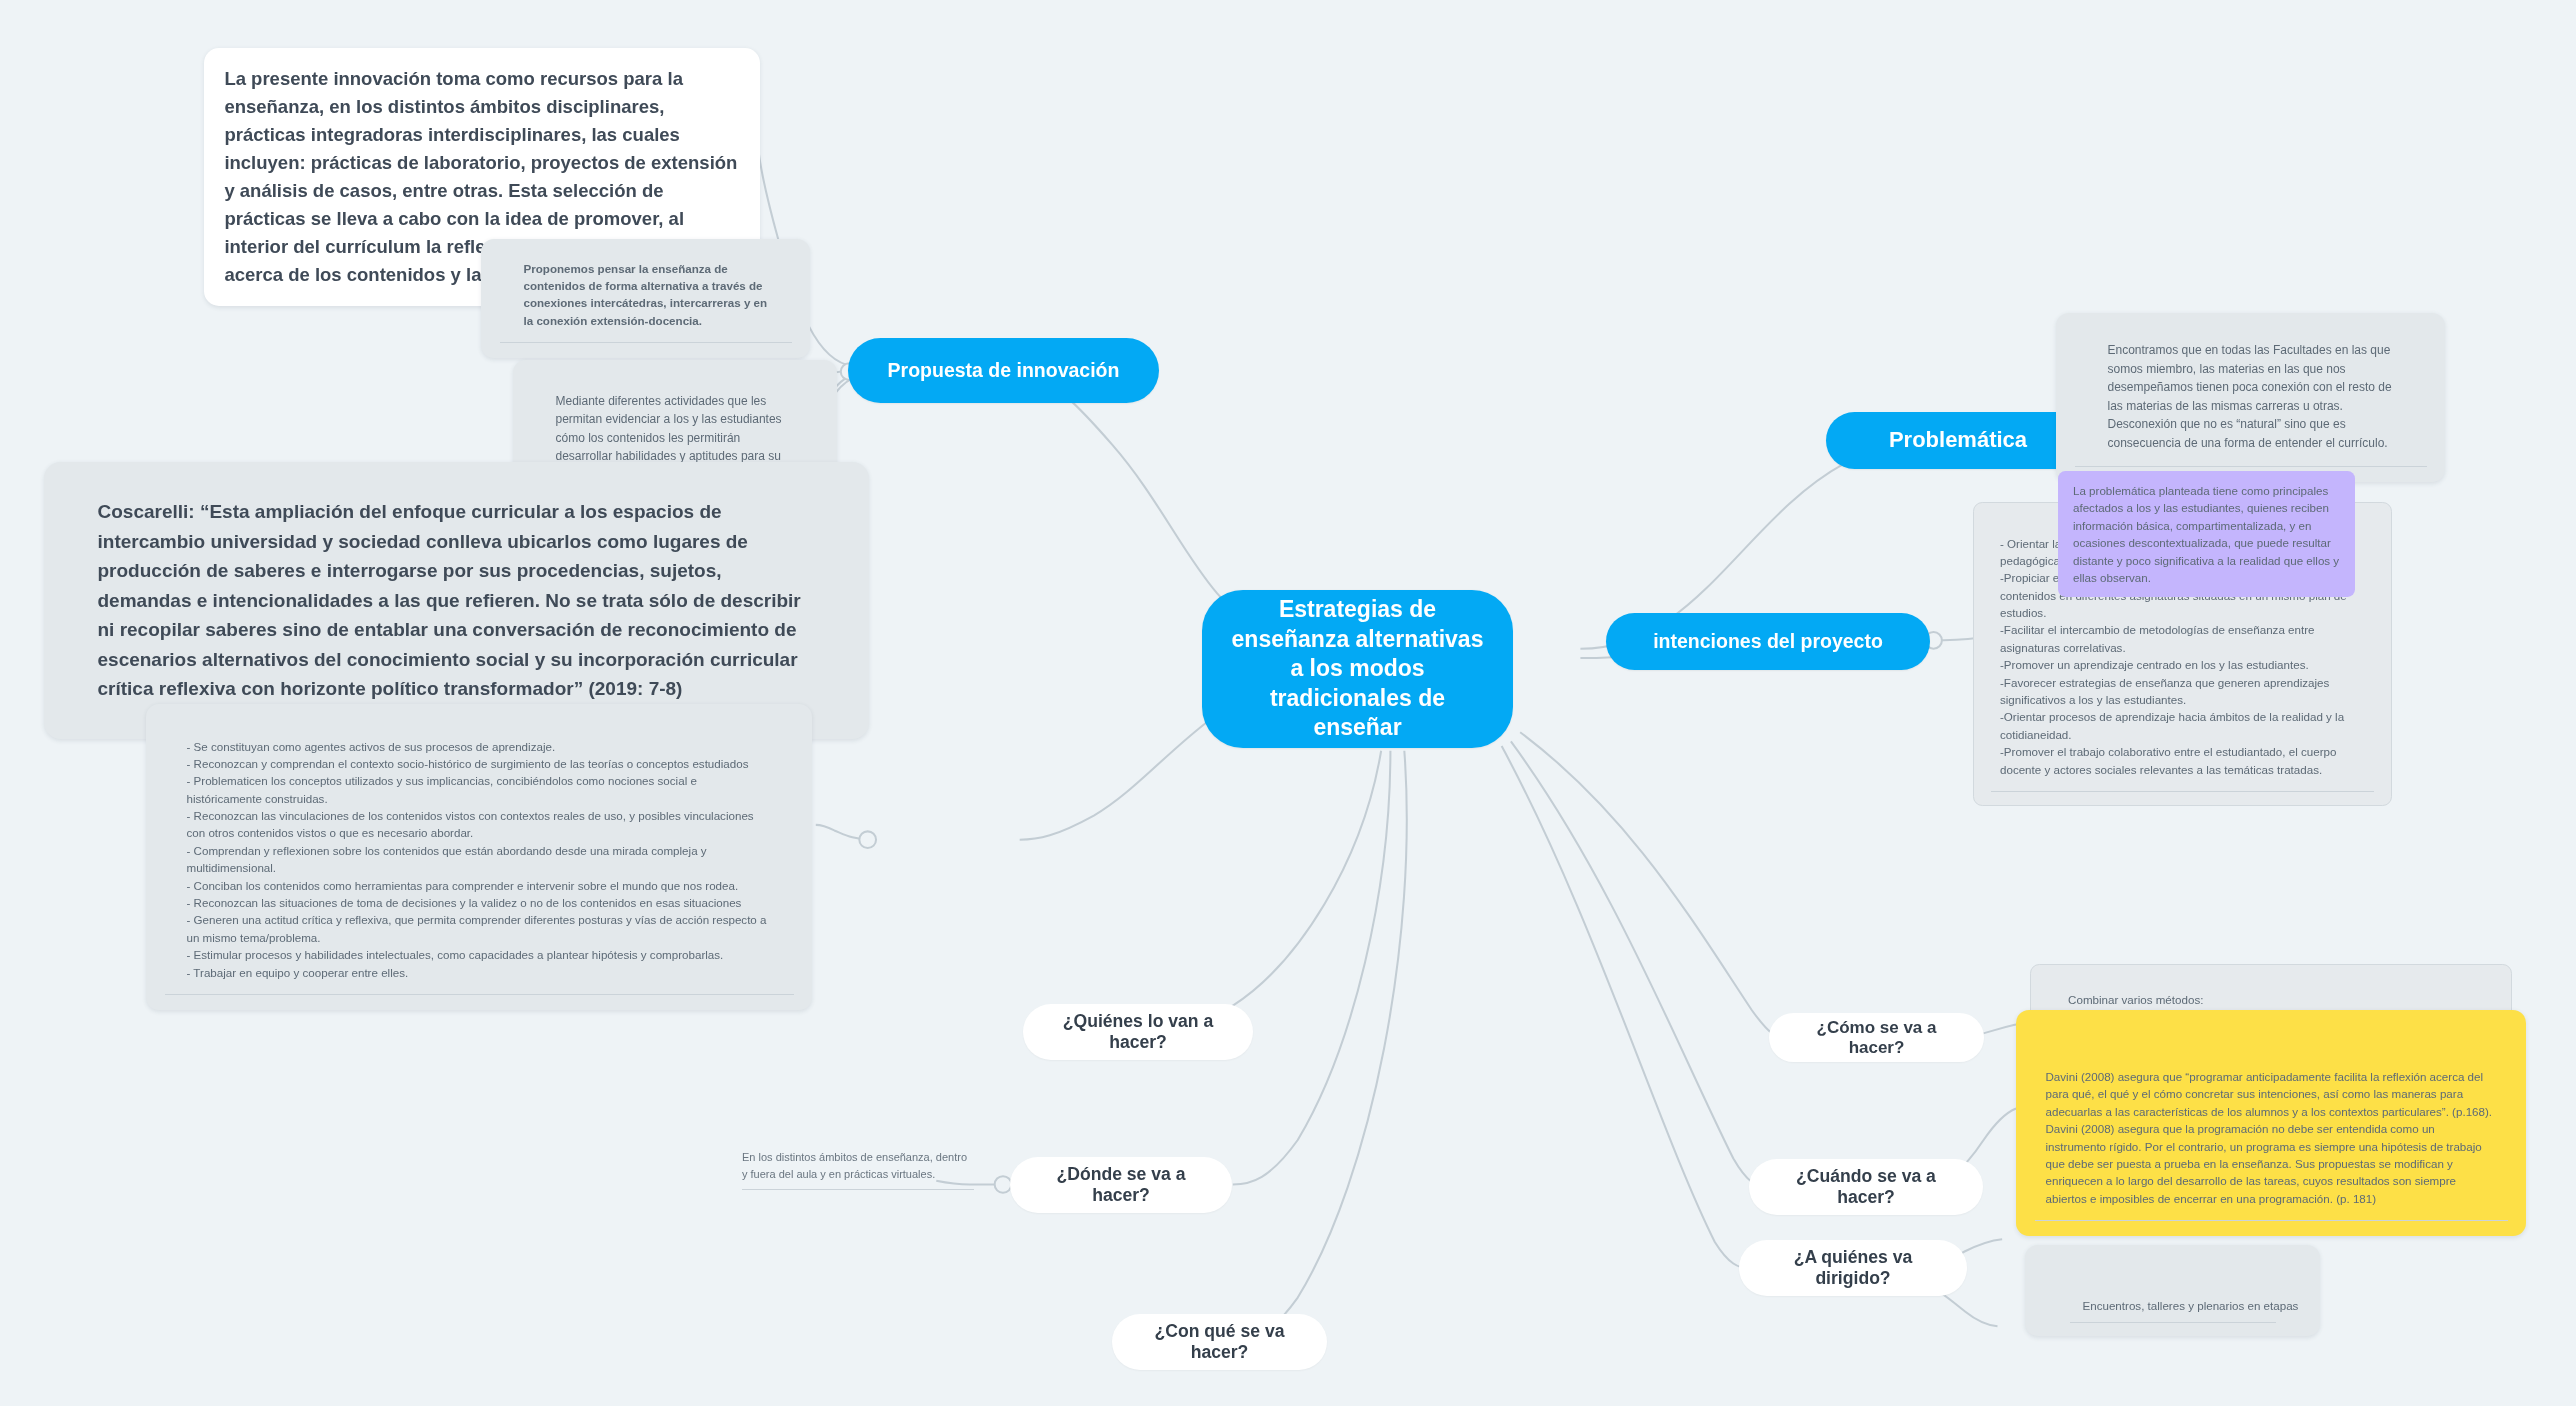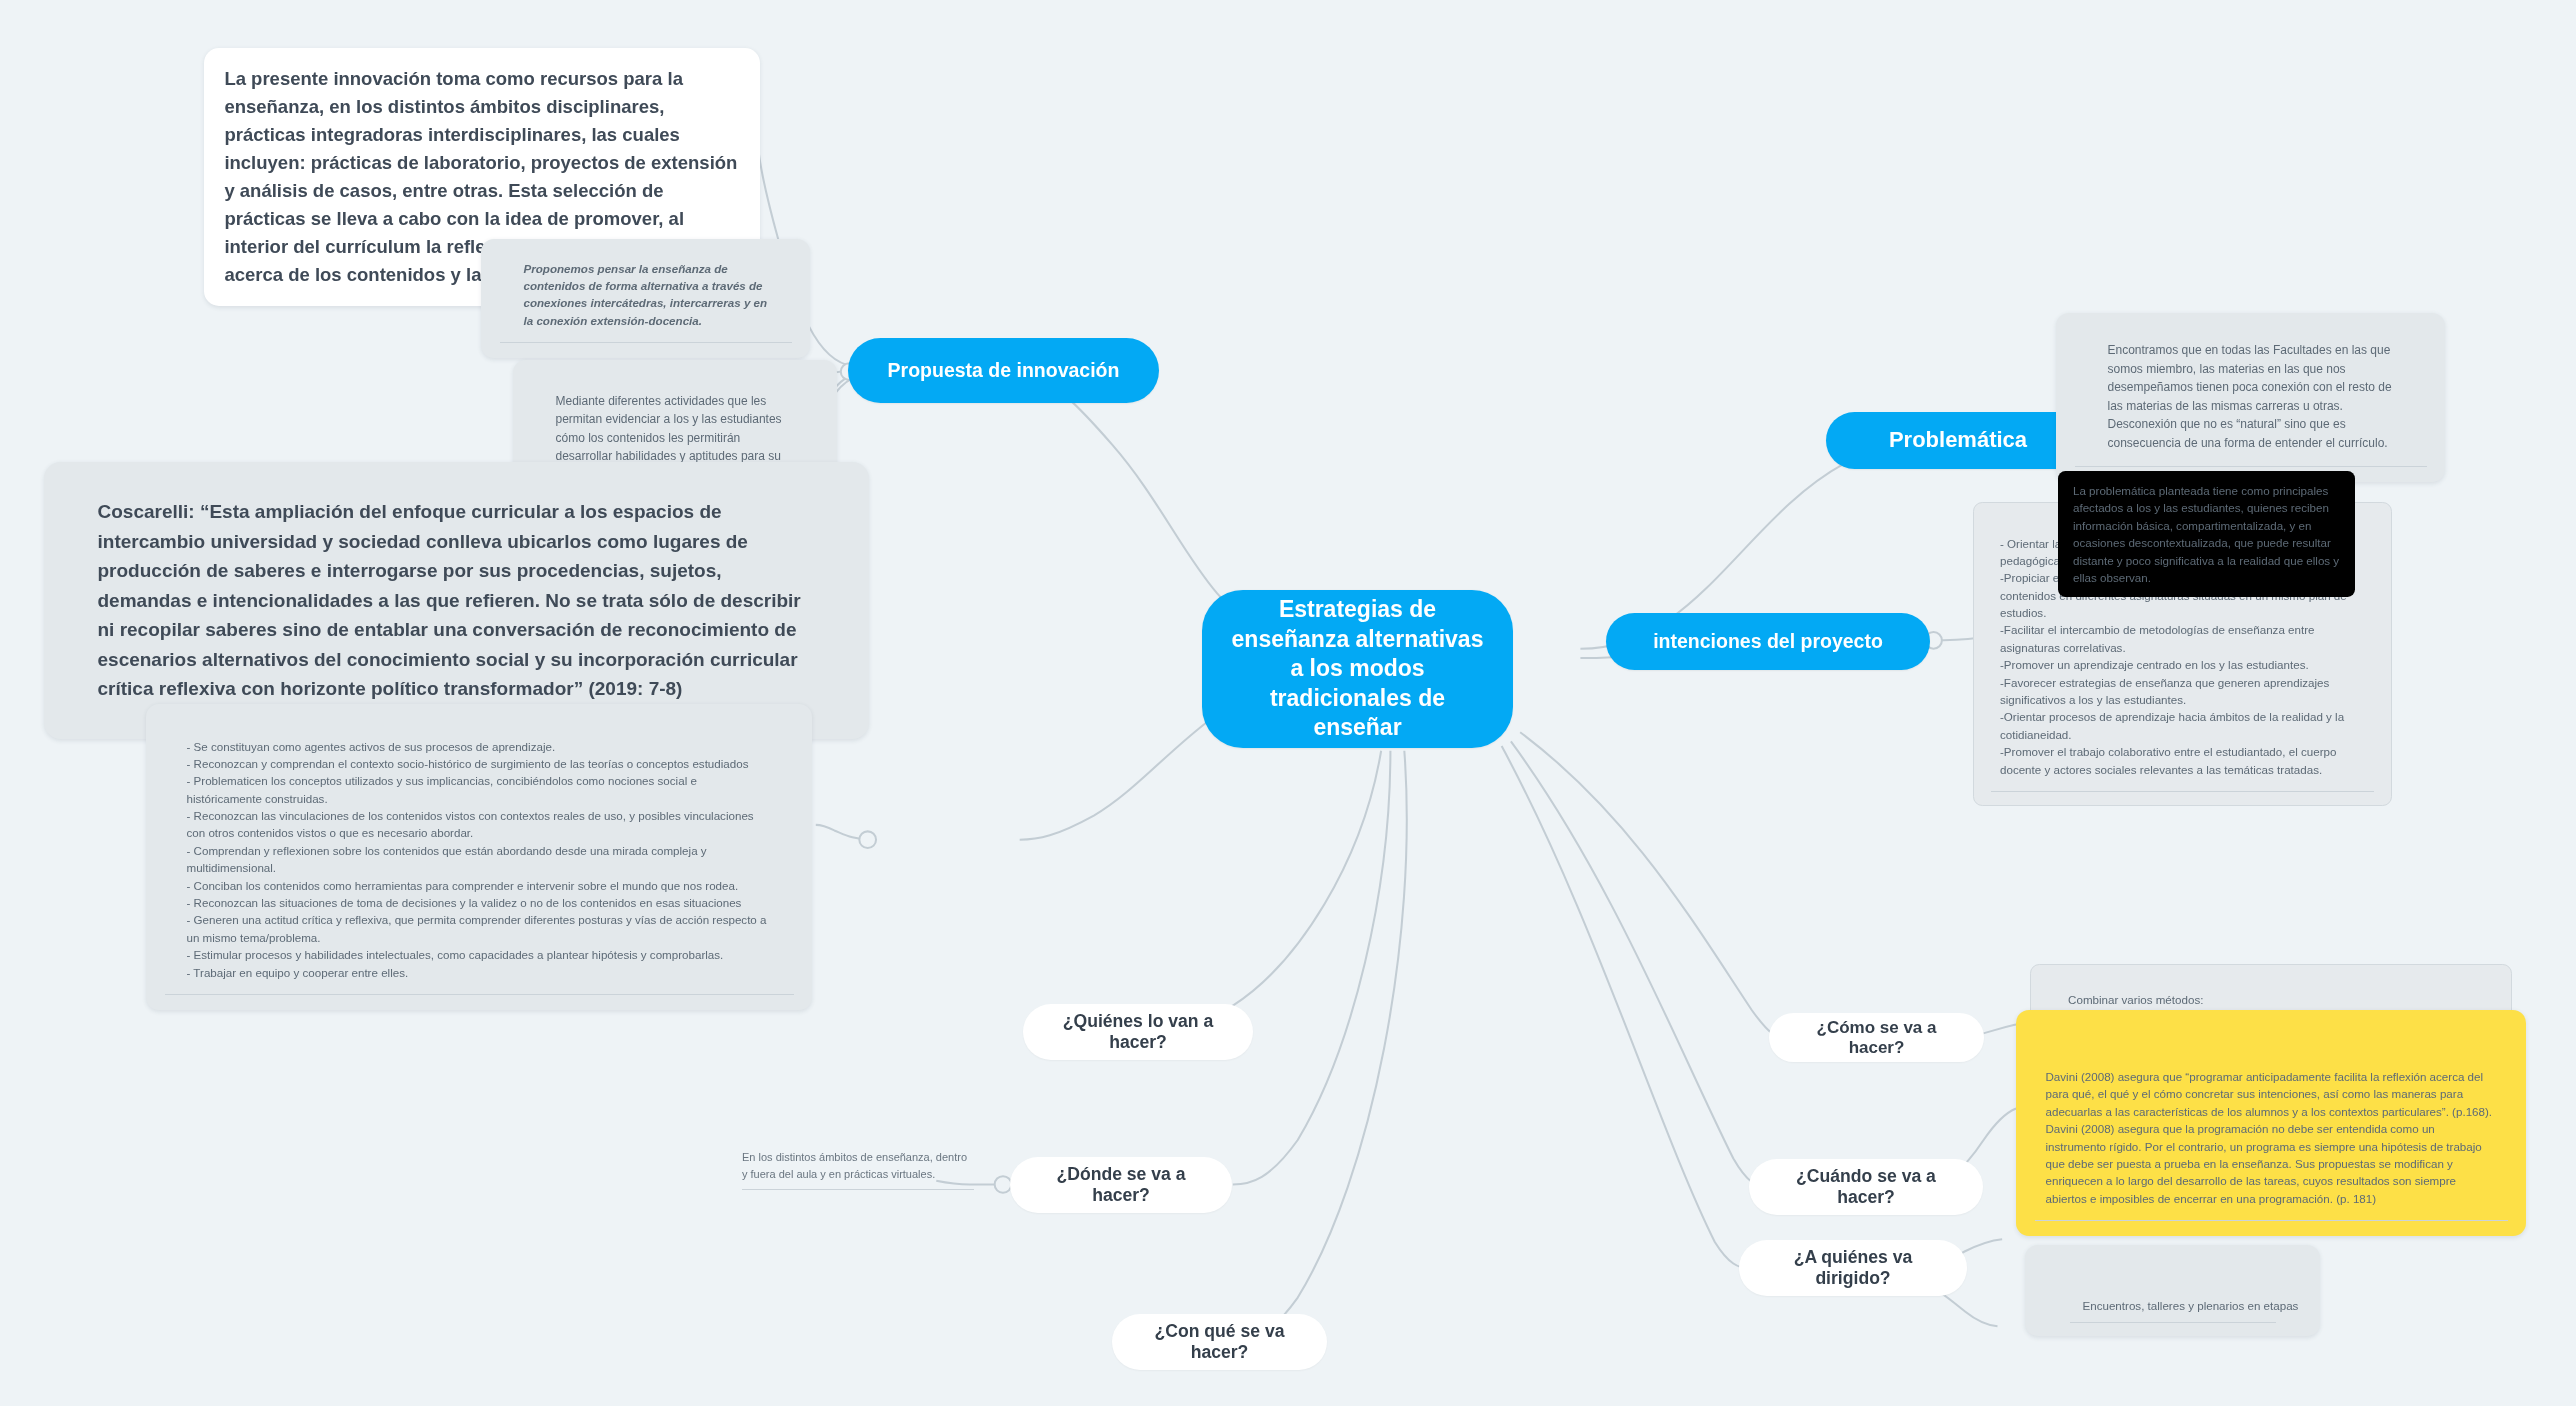--- a/index.html
+++ b/index.html
@@ -84,21 +84,21 @@
 
   .card-flat {
     background: #e6eaed;
     border-radius: 9.3px;
     color: #5d6a76;
     padding: 13px 16.7px;
     border: 0.9px solid #d2d9de;
   }
 
   .card-yellow {
-    background: #000000;
+    background: #c4b5fd;
     border-radius: 7.4px;
     color: #5d6a76;
     padding: 11px 15px;
   }
 
   .card-plain {
     color: #6a7681;
     background: transparent;
   }
 
@@ -173,21 +173,21 @@
     <circle cx="2049" cy="1372" r="9"></circle>
     <circle cx="1082" cy="1278" r="9"></circle>
   </svg>
 
   <div class="node pill-blue" style="left:1202px; top:590px; width:311px; height:158px; font-size:23px;">Estrategias de enseñanza alternativas a los modos tradicionales de enseñar</div>
 
   <div class="node card-white" style="left:204px; top:48px; width:556px;">
     <div class="t-lead">La presente innovación toma como recursos para la enseñanza, en los distintos ámbitos disciplinares, prácticas integradoras interdisciplinares, las cuales incluyen: prácticas de laboratorio, proyectos de extensión y análisis de casos, entre otras. Esta selección de prácticas se lleva a cabo con la idea de promover, al interior del currículum la reflexión y el análisis conjunto acerca de los contenidos y la fragmentación observada.</div>
   </div>
 
-  <div class="node card-grey" style="left:481px; top:239px; width:329px;font-style:italic;">
+  <div class="node card-grey" style="left:481px; top:239px; width:329px;">
     <div class="t-sm-b" style="padding:5.6px 24px 0 24px;">Proponemos pensar la enseñanza de contenidos de forma alternativa a través de conexiones intercátedras, intercarreras y en la conexión extensión-docencia.</div>
     <hr class="rule">
   </div>
 
   <div class="node card-grey" style="left:513px; top:360px; width:324px;">
     <div class="t-sm" style="padding:16.7px 24px 0 24px;">Mediante diferentes actividades que les permitan evidenciar a los y las estudiantes cómo los contenidos les permitirán desarrollar habilidades y aptitudes para su desarrollo y formación profesional.</div>
     <hr class="rule">
   </div>
 
   <div class="node card-grey" style="left:44px; top:462px; width:825px; border-radius:16.7px;">

